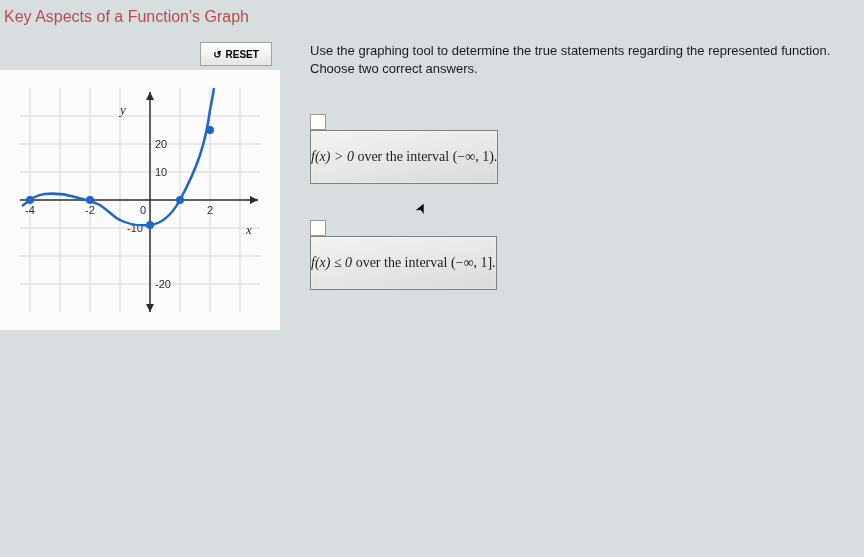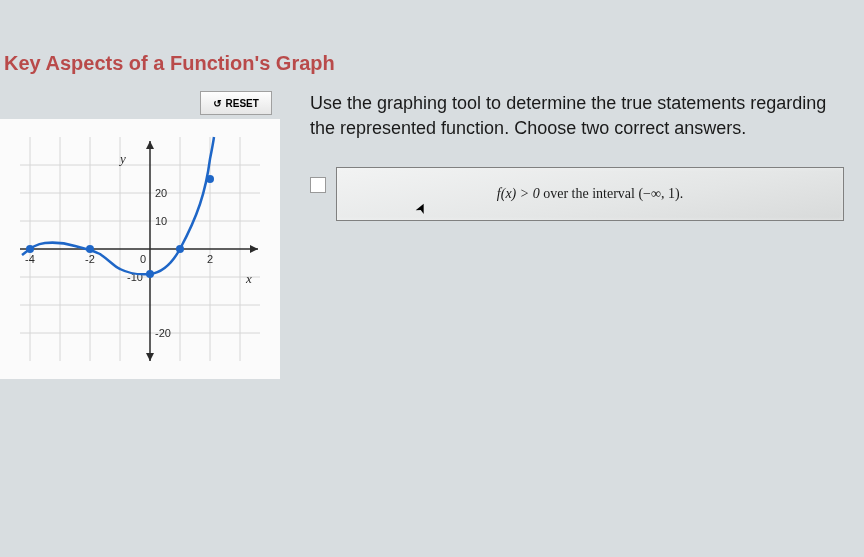--- a/index.html
+++ b/index.html
@@ -6,24 +6,23 @@
     body {
       font-family: Arial, Helvetica, sans-serif;
       background: #d8dde0;
       width: 864px;
       height: 557px;
       overflow: hidden;
       position: relative;
     }
     .heading {
       color: #b94a4a;
-      font-size: 20px;
-      font-weight: bold;
+      font-size: 16px;
+      font-weight: normal;
       padding: 8px 4px 16px 4px;
-      margin-top: 44px;
     }
     .content {
       display: flex;
       gap: 30px;
       padding: 0 0 0 0;
     }
     .left-col {
       width: 280px;
       position: relative;
     }
@@ -48,29 +47,30 @@
       width: 280px;
       height: 260px;
       background: #fbfbfb;
       position: relative;
     }
     .right-col {
       flex: 1;
       padding-right: 20px;
     }
     .instructions {
-      font-size: 18px;
+      font-size: 13px;
       color: #1a1a1a;
       line-height: 1.4;
       margin-bottom: 26px;
     }
     .answer-row {
       display: flex;
       align-items: flex-start;
       margin-bottom: 26px;
+      flex-direction: column;
     }
     .checkbox {
       width: 16px;
       height: 16px;
       background: #fff;
       border: 1px solid #999;
       margin-right: 10px;
       margin-top: 10px;
       flex-shrink: 0;
       cursor: pointer;
@@ -165,19 +165,27 @@
 
     <div class="answer-row">
       <div class="checkbox"></div>
       <div class="answer-box">
         <span>
           <span class="fx">f(x) &gt; 0</span><span> over the interval </span><span>(−∞,  1).</span>
         </span>
       </div>
     </div>
 
+    <div class="answer-row">
+      <div class="checkbox"></div>
+      <div class="answer-box">
+        <span>
+          <span class="fx">f(x) ≤ 0</span><span> over the interval </span><span>(−∞,  1].</span>
+        </span>
+      </div>
+    </div>
 
 
 
   </div>
 </div>
 
 <div class="cursor" style="transform: rotate(-65deg);">➤</div>
 
 </body></html>

